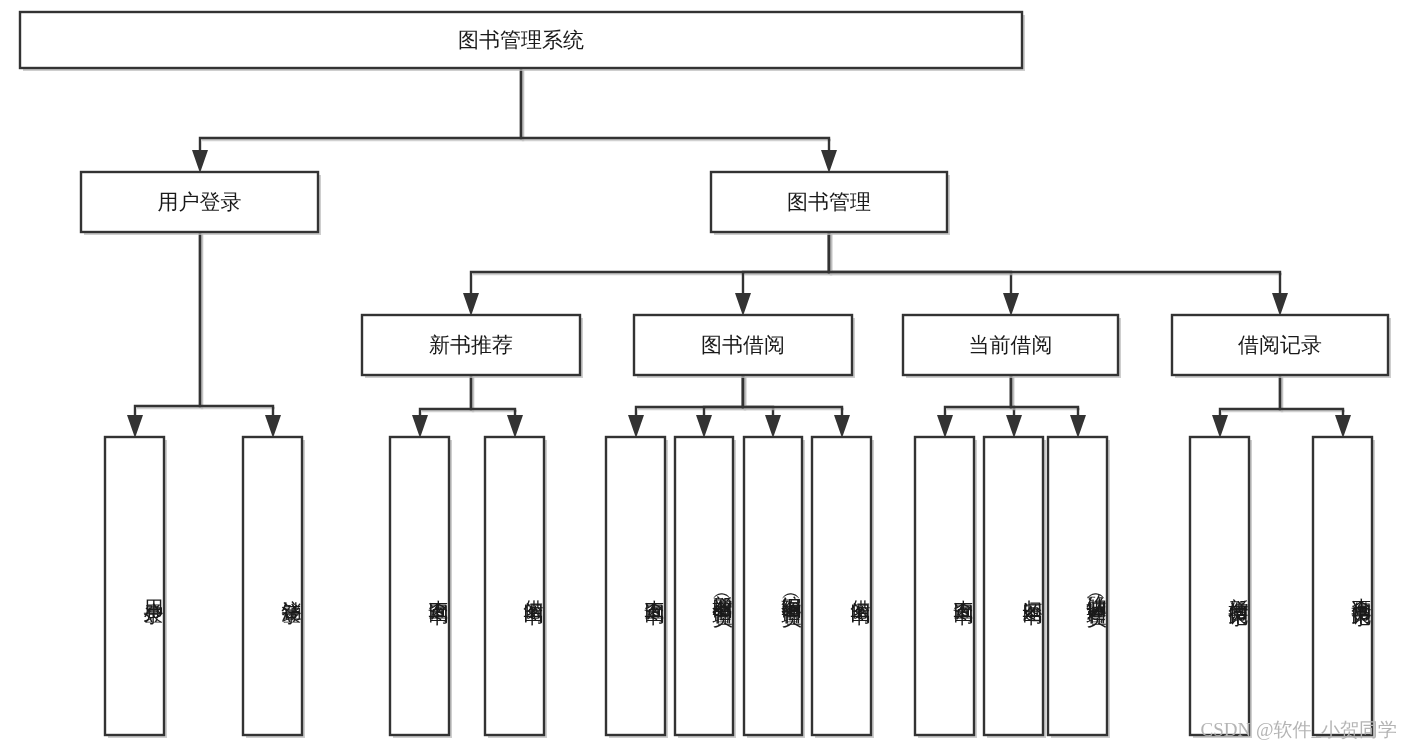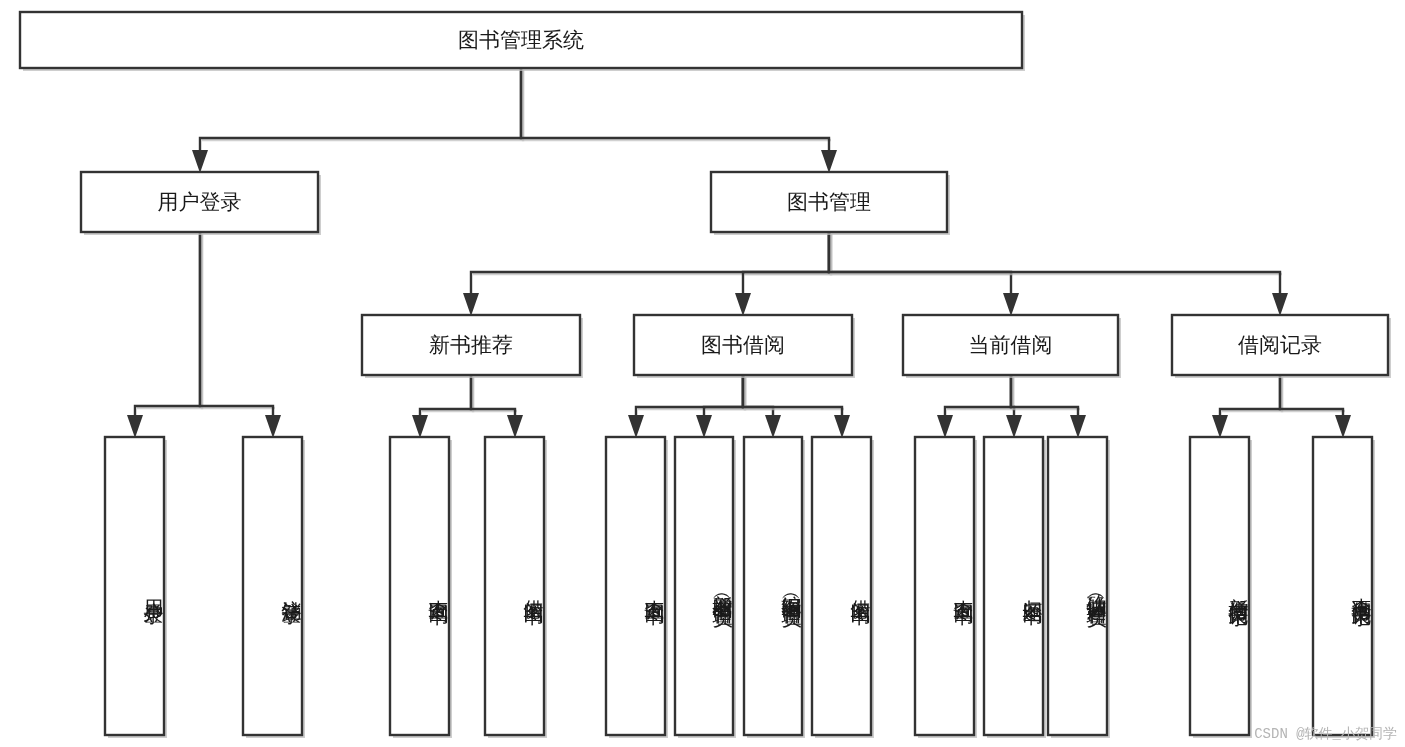--- a/index.html
+++ b/index.html
@@ -72,22 +72,22 @@
     align-items: flex-start;
     justify-content: center;
     white-space: nowrap;
     pointer-events: none;
     user-select: none;
   }
   .watermark {
     position: absolute;
     right: 8px;
     bottom: 4px;
-    font-family: Liberation Mono, monospace;
-    font-size: 14px;
+    font-family: Liberation Serif, serif;
+    font-size: 19px;
     color: #b4b4b4;
     white-space: nowrap;
     user-select: none;
   }
 </style>
 </head>
 <body>
 
 <div id="diagram-root">
   <svg class="diagram-canvas" viewBox="0 0 1405 747">

